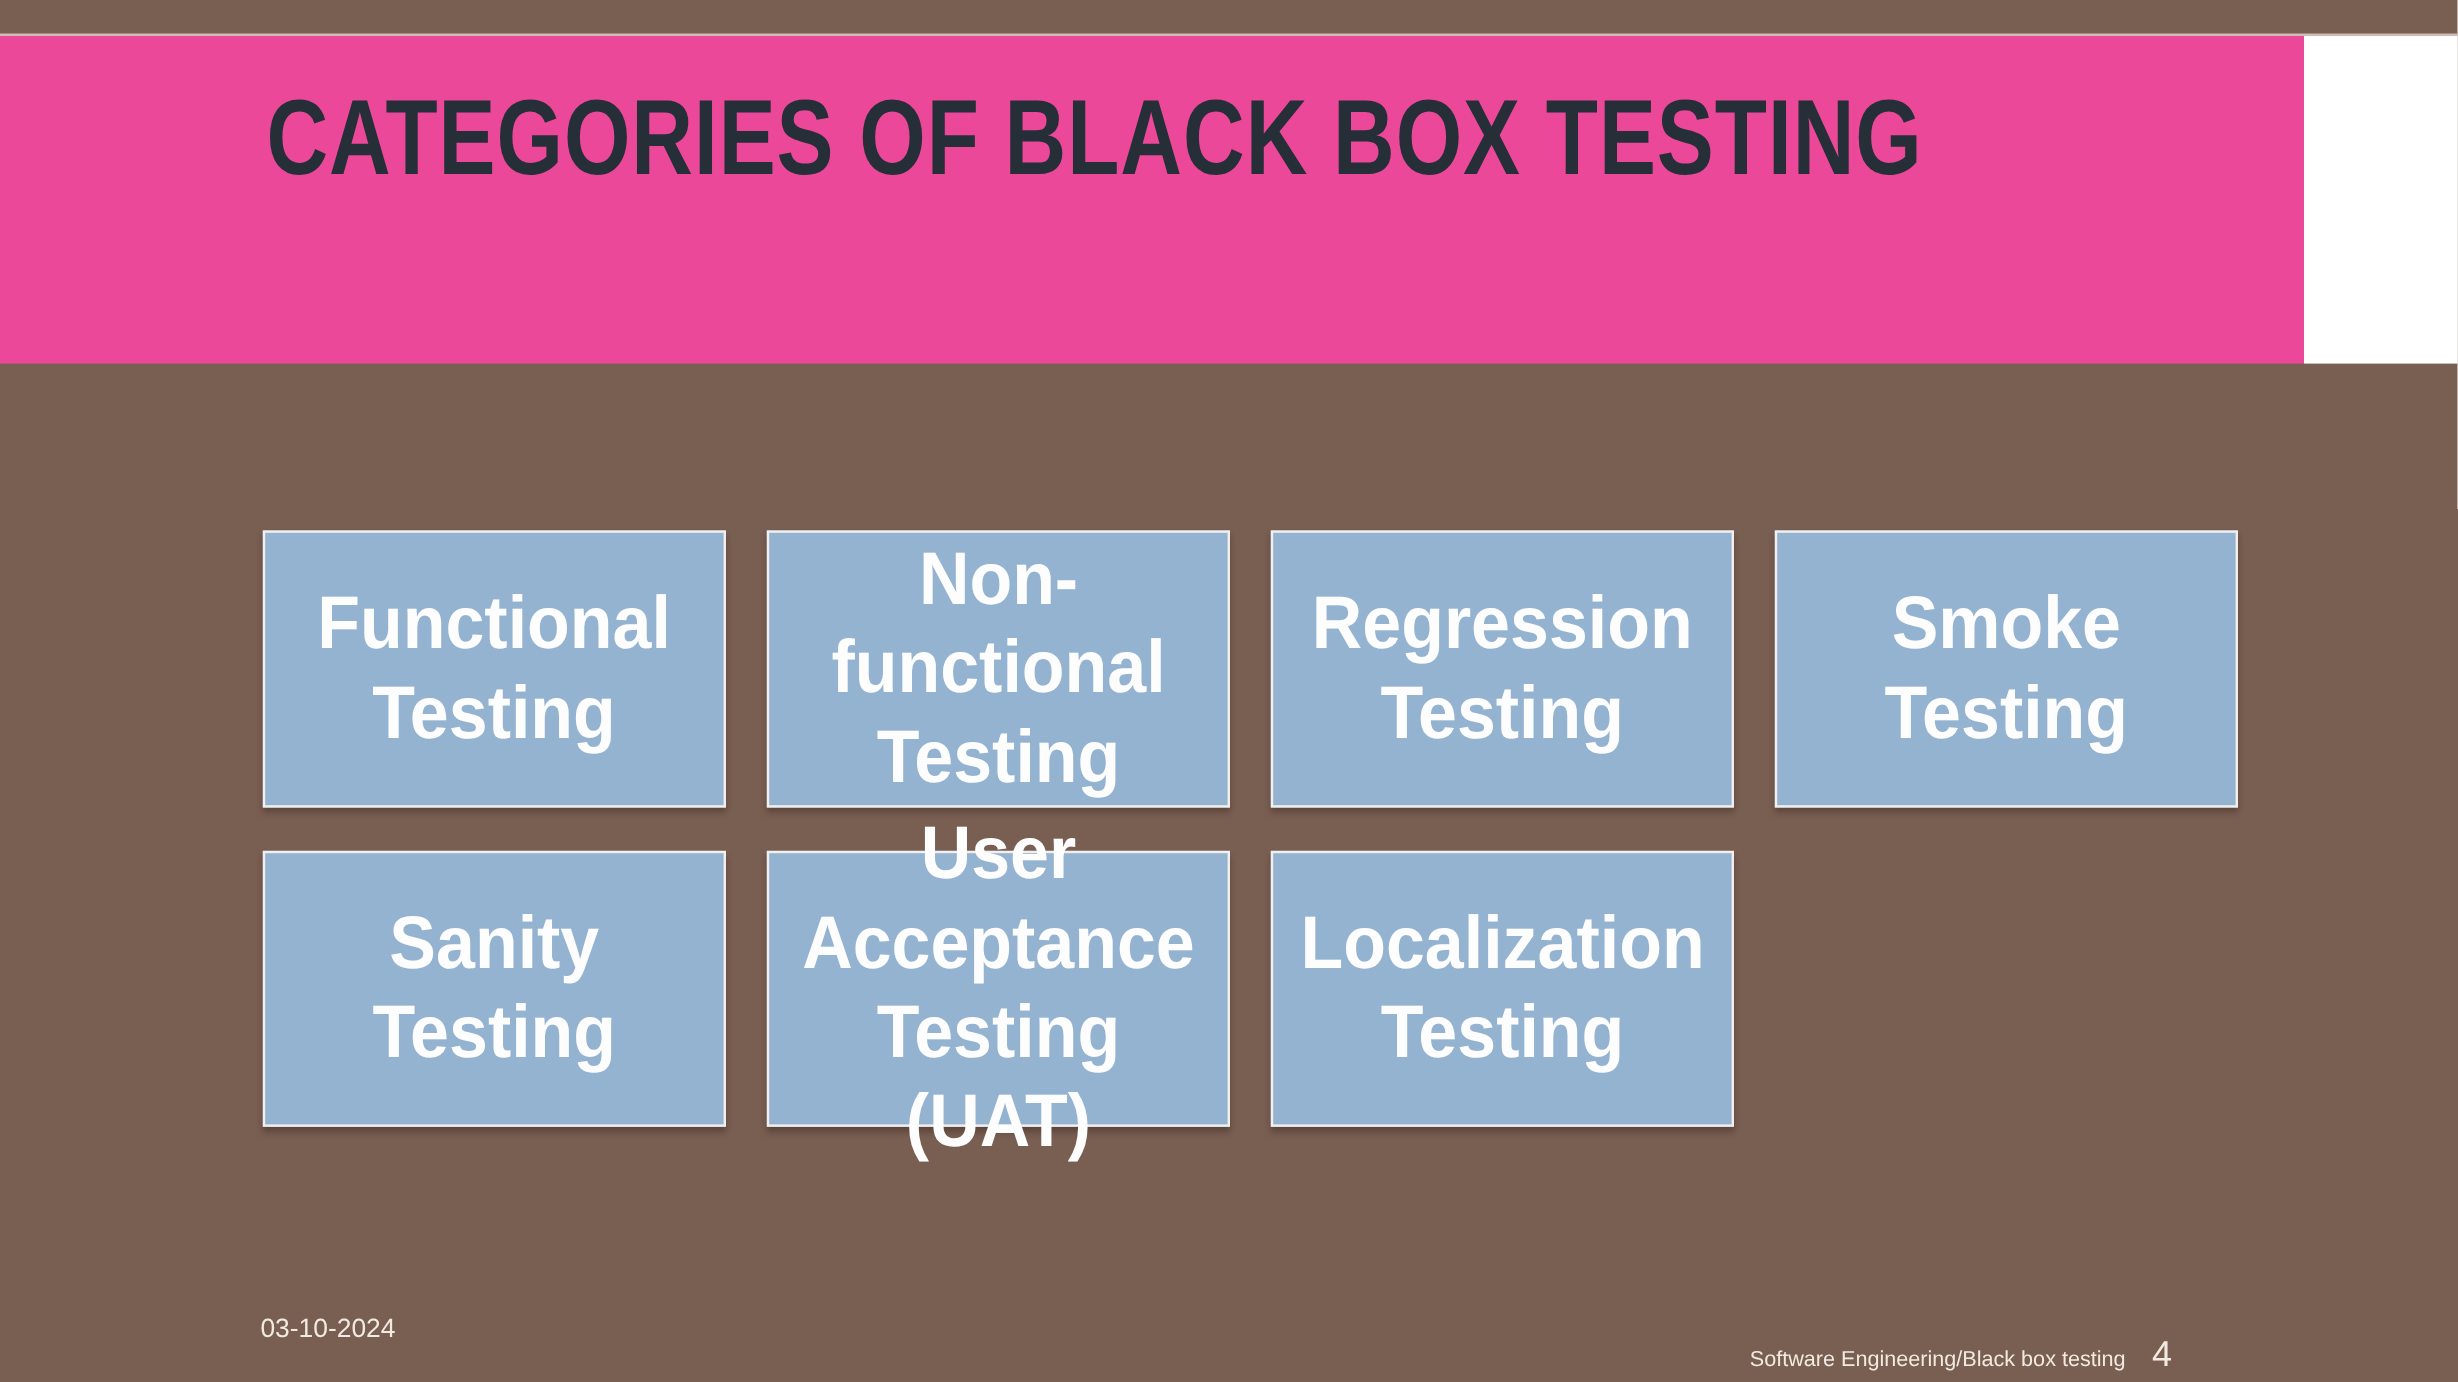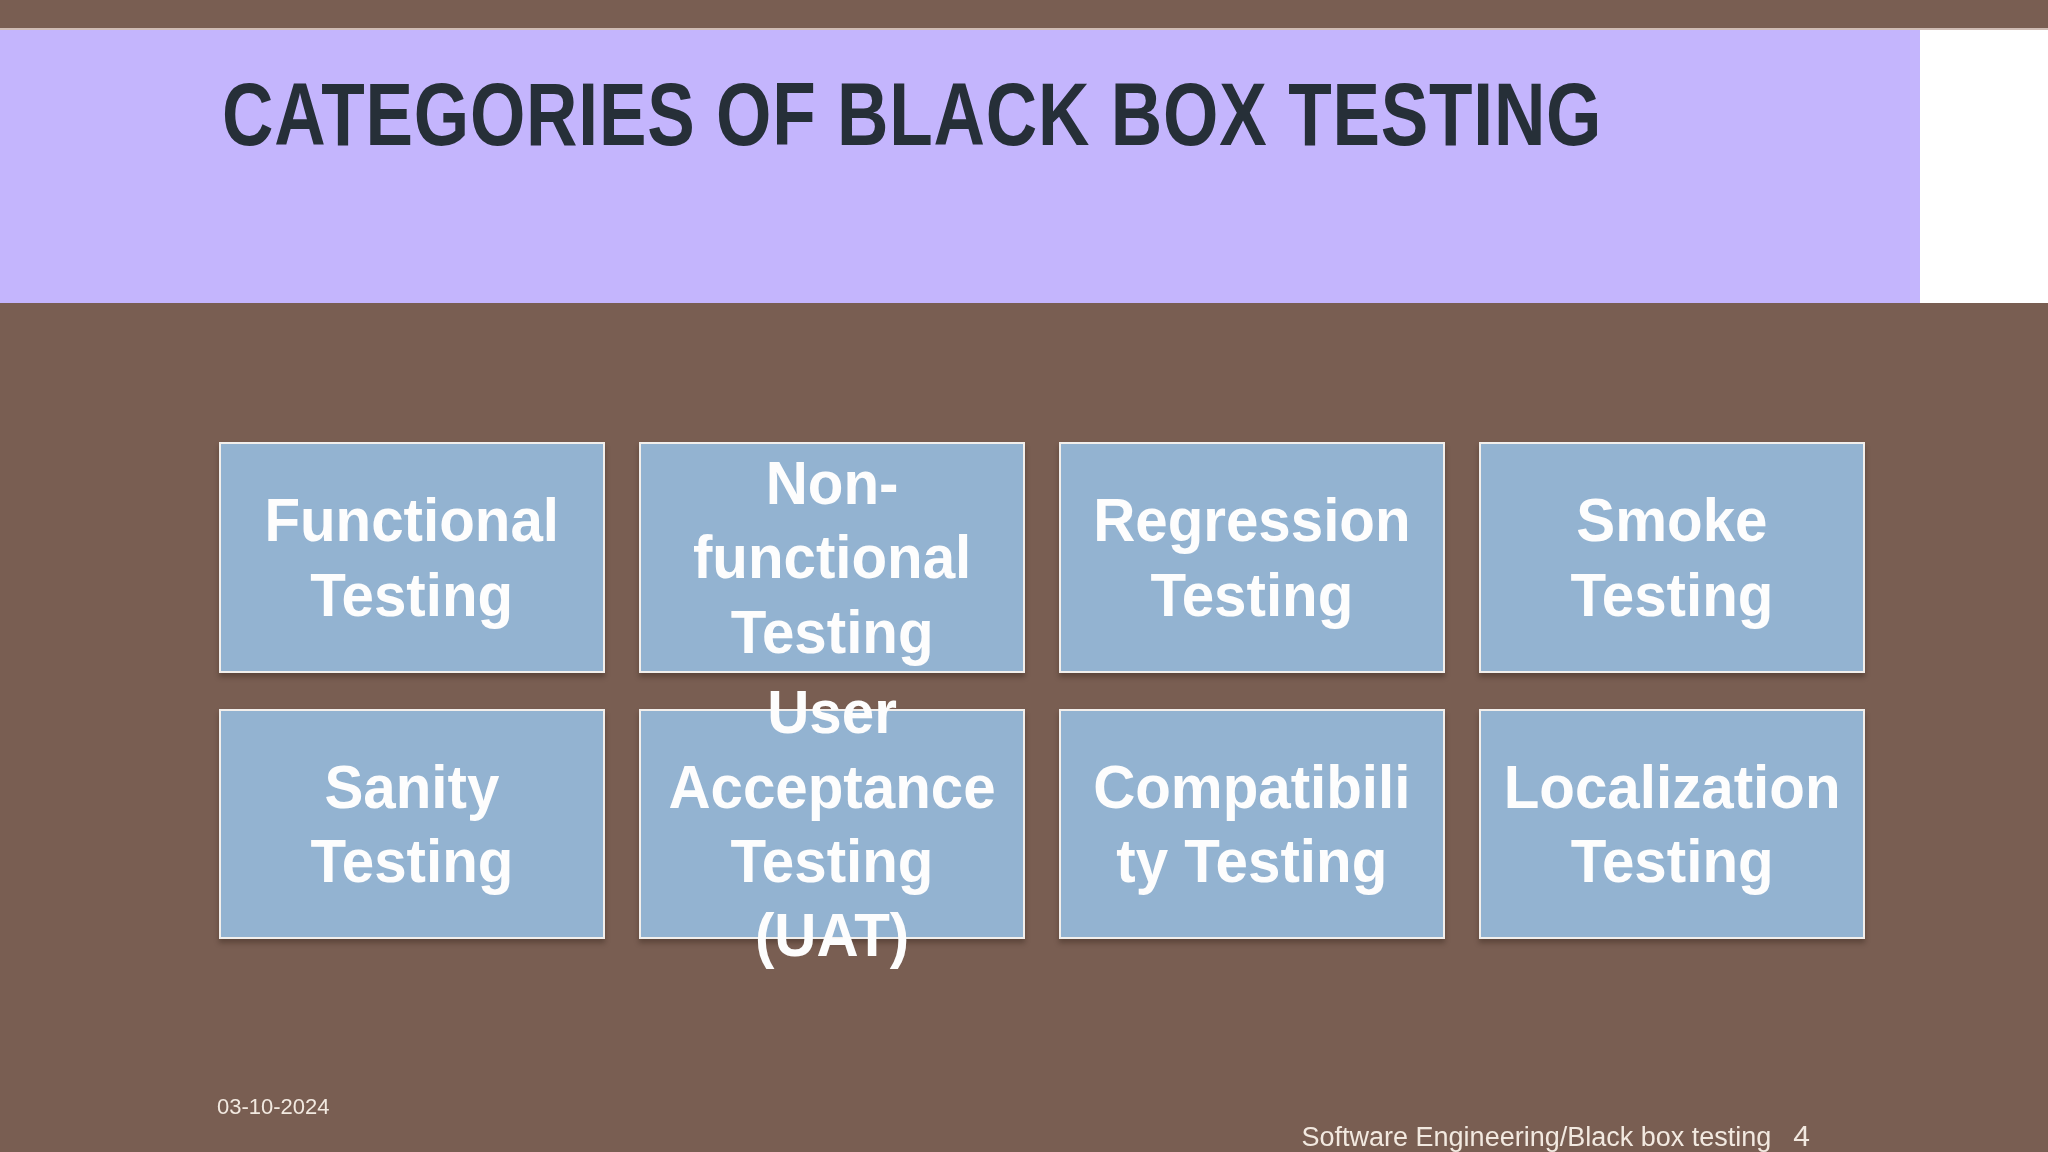--- a/index.html
+++ b/index.html
@@ -8,21 +8,21 @@
     width: 2048px;
     height: 1152px;
     overflow: hidden;
     background: #ffffff;
     font-family: "Liberation Sans", sans-serif;
   }
   .slide {
     position: relative;
     width: 1920px;
     height: 1152px;
-    background: #c4b5fd;
+    background: #ec4899;
   }
   
   .top-strip {
     position: absolute;
     left: 0; top: 0;
     width: 2048px;
     height: 28px;
     background: #795e52;
     border-bottom: 2px solid rgba(222, 205, 197, 0.85);
   }
@@ -92,21 +92,21 @@
   }
   .footer-right {
     position: absolute;
     right: 238px;
     top: 789px; 
     display: flex;
     align-items: baseline;
     gap: 22px;
   }
   .footer-doc-title {
-    font-size: 27px;
+    font-size: 18px;
     color: #f2e9e0;
     margin-top: 30px;
   }
   .footer-page-number {
     font-size: 30px;
     color: #f2e9e0;
   }
 </style>
 </head>
 <body>
@@ -147,24 +147,20 @@
 Testing</span>
       </div>
 
       <div class="category-box">
         <span class="category-label">User
 Acceptance
 Testing
 (UAT)</span>
       </div>
 
-      <div class="category-box">
-        <span class="category-label">Compatibili
-ty Testing</span>
-      </div>
 
       <div class="category-box">
         <span class="category-label">Localization
 Testing</span>
       </div>
 
     </div>
 
     <div class="footer-date">03-10-2024</div>
 

